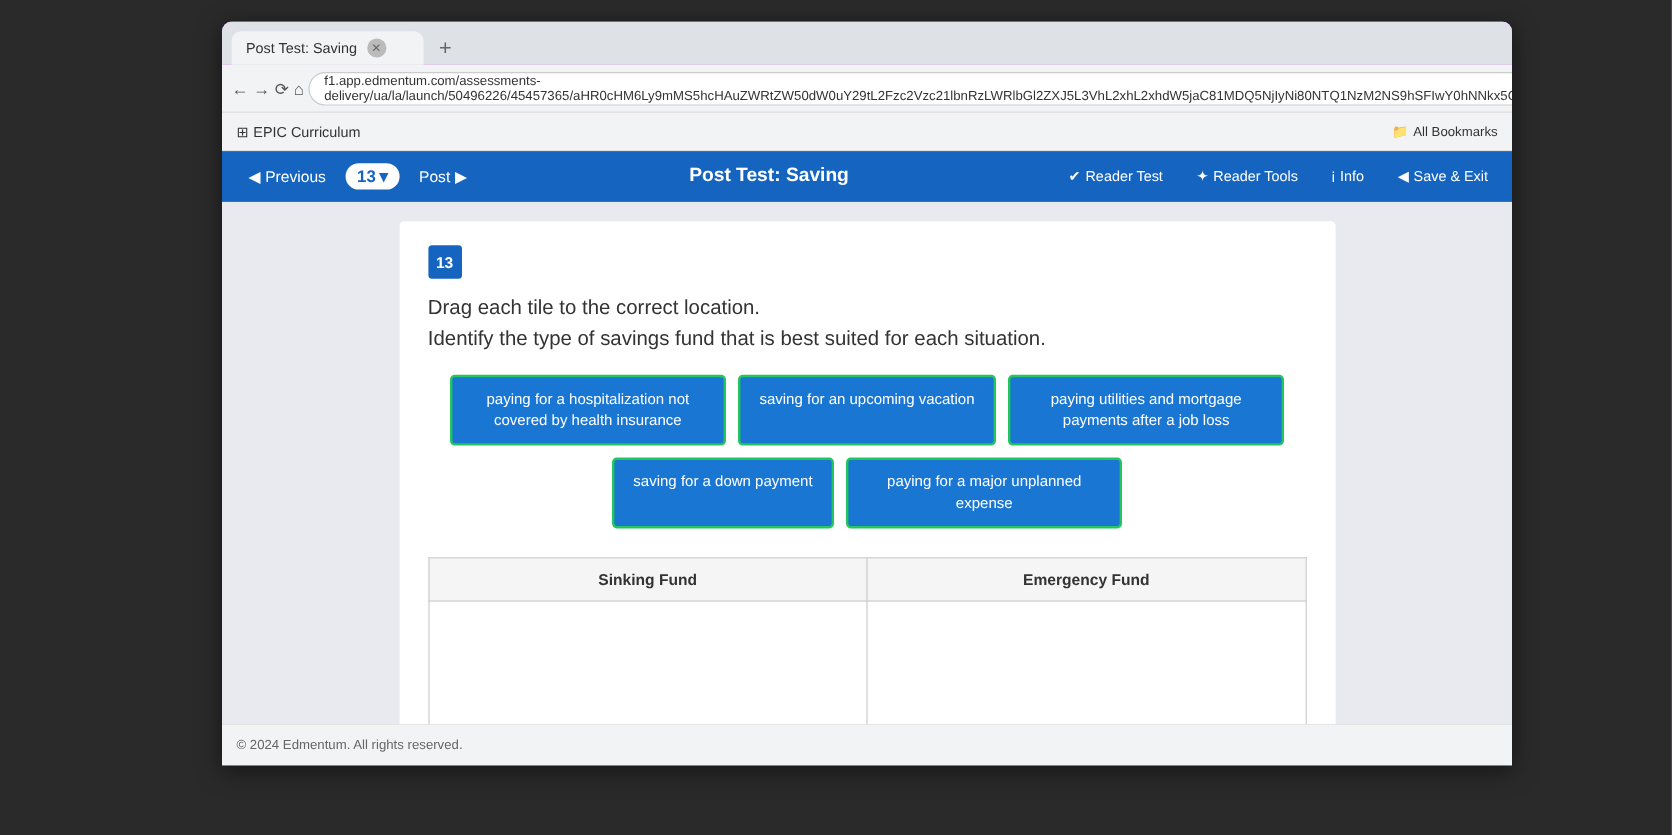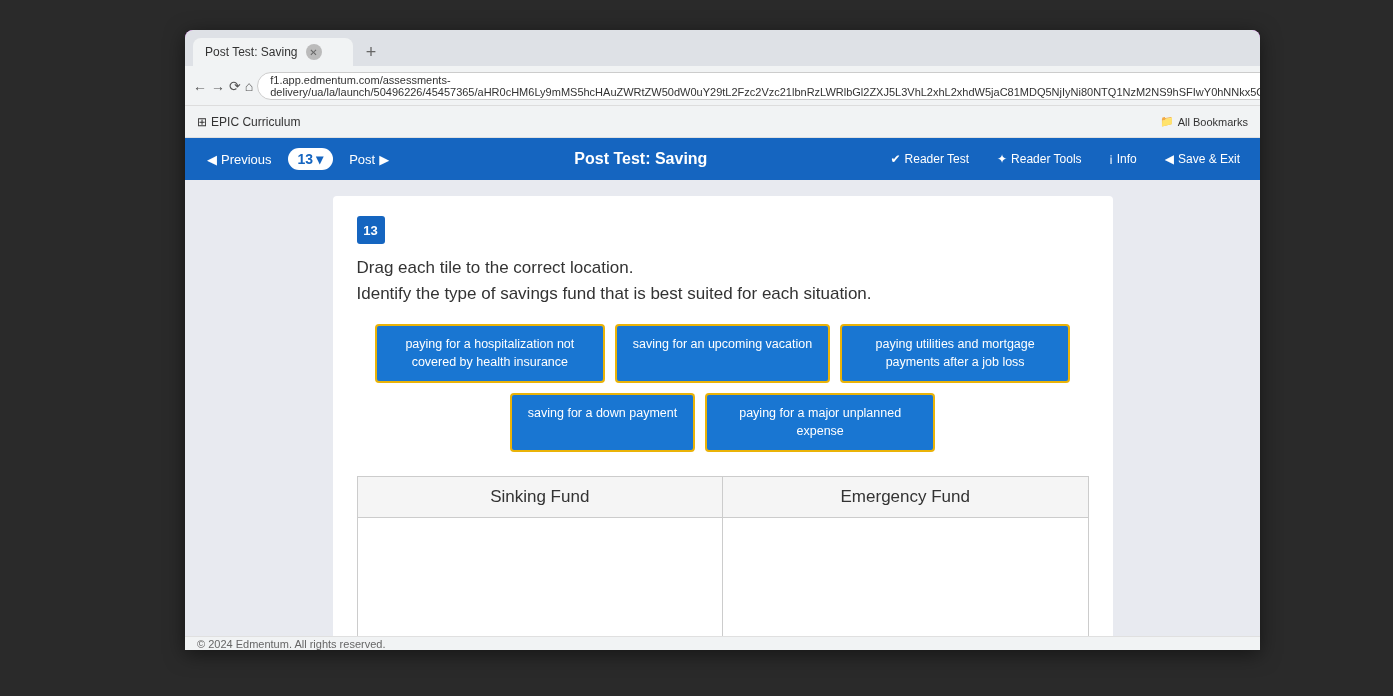--- a/index.html
+++ b/index.html
@@ -1,21 +1,21 @@
 <!DOCTYPE html>
 <html><head>
   <meta charset="utf-8">
   <style>
     * { box-sizing: border-box; margin: 0; padding: 0; }
     body { font-family: Arial, sans-serif; background: #2a2a2a; width: 1393px; height: 696px; overflow: hidden; }
 
     
     .browser-window {
       position: absolute;
-      top: 30px;
+      top: 18px;
       left: 185px;
       width: 1075px;
       height: 620px;
       background: #d946ef;
       border-radius: 8px 8px 0 0;
       box-shadow: 0 4px 20px rgba(0,0,0,0.5);
       display: flex;
       flex-direction: column;
       overflow: hidden;
     }
@@ -192,50 +192,50 @@
     .tile {
       background: #1976d2;
       color: #fff;
       font-size: 12.5px;
       padding: 10px 16px;
       border-radius: 4px;
       cursor: grab;
       text-align: center;
       max-width: 230px;
       line-height: 1.4;
-      border: 2px solid #eab308;
+      border: 2px solid #22c55e;
     }
 
     
     .drop-table {
       border-collapse: collapse;
       width: 100%;
       margin: 0 auto;
     }
     .drop-table th {
       background: #f5f5f5;
       border: 1px solid #ccc;
       padding: 10px 28px;
-      font-size: 17px;
-      font-weight: 400;
+      font-size: 13px;
+      font-weight: 700;
       color: #333;
       text-align: center;
       width: 50%;
     }
     .drop-table td {
       border: 1px solid #ccc;
       height: 120px;
       vertical-align: top;
       padding: 8px;
     }
 
     
     .footer {
       background: #f1f3f4;
-      height: 14px;
+      height: 35px;
       display: flex;
       align-items: center;
       padding: 0 12px;
       font-size: 11px;
       color: #666;
       border-top: 1px solid #e0e0e0;
     }
 
     
     .all-bookmarks {

